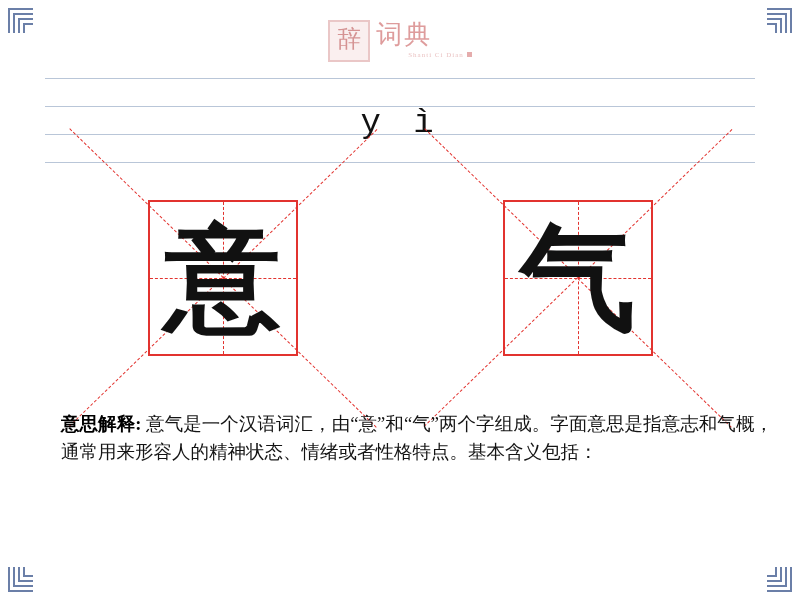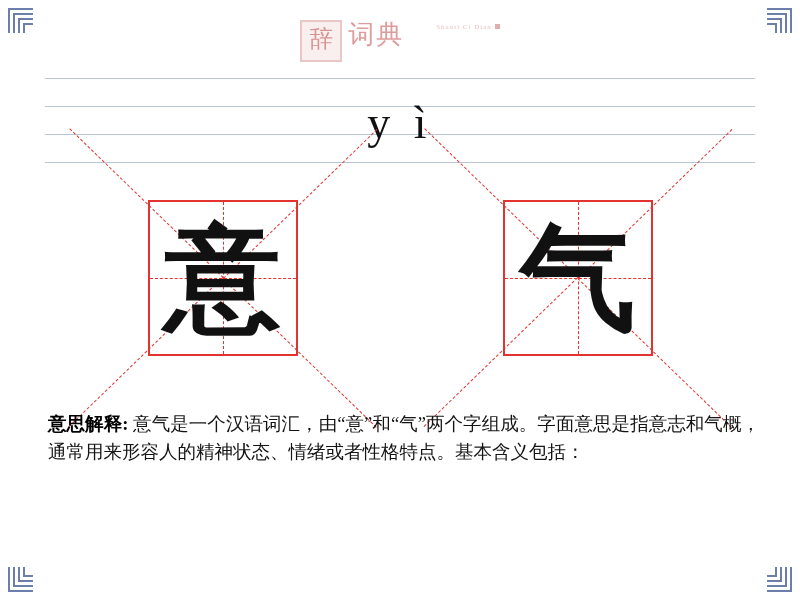--- a/index.html
+++ b/index.html
@@ -51,21 +51,21 @@
     border: 2px solid #d99a9a;
     background: #f6e2e2;
     color: #b33b3b;
     font-size: 24px;
     line-height: 34px;
     text-align: center;
     font-family: "Liberation Serif", serif;
   }
   .logo-texts {
     display: flex;
-    flex-direction: row;
+    flex-direction: column;
     align-items: flex-start;
     padding-top: 1px;
   }
   .logo-cn {
     font-size: 26px;
     color: #c44c4c;
     letter-spacing: 2px;
     line-height: 28px;
   }
   .logo-en {
@@ -112,22 +112,22 @@
     height: 86px;
     display: flex;
   }
   .pinyin-cell {
     flex: 1;
     display: flex;
     align-items: center;
     justify-content: center;
   }
   .pinyin {
-    font-family: Liberation Serif, serif;
-    font-size: 46px;
+    font-family: Liberation Mono, monospace;
+    font-size: 34px;
     color: #111111;
     letter-spacing: 6px;
     line-height: 1;
     position: relative;
     top: 2px;
   }
 
   
   .chars {
     position: absolute;
@@ -196,21 +196,21 @@
     font-size: 116px;
     line-height: 1;
     color: #111111;
     font-weight: 600;
   }
 
   
   .explain {
     position: absolute;
     top: 410px;
-    left: 48px;
+    left: 61px;
     width: 712px;
     font-family: "Liberation Serif", serif;
     font-size: 18.5px;
     line-height: 1.52;
     color: #141414;
     text-align: justify;
   }
   .explain .label {
     font-weight: bold;
     color: #000000;

